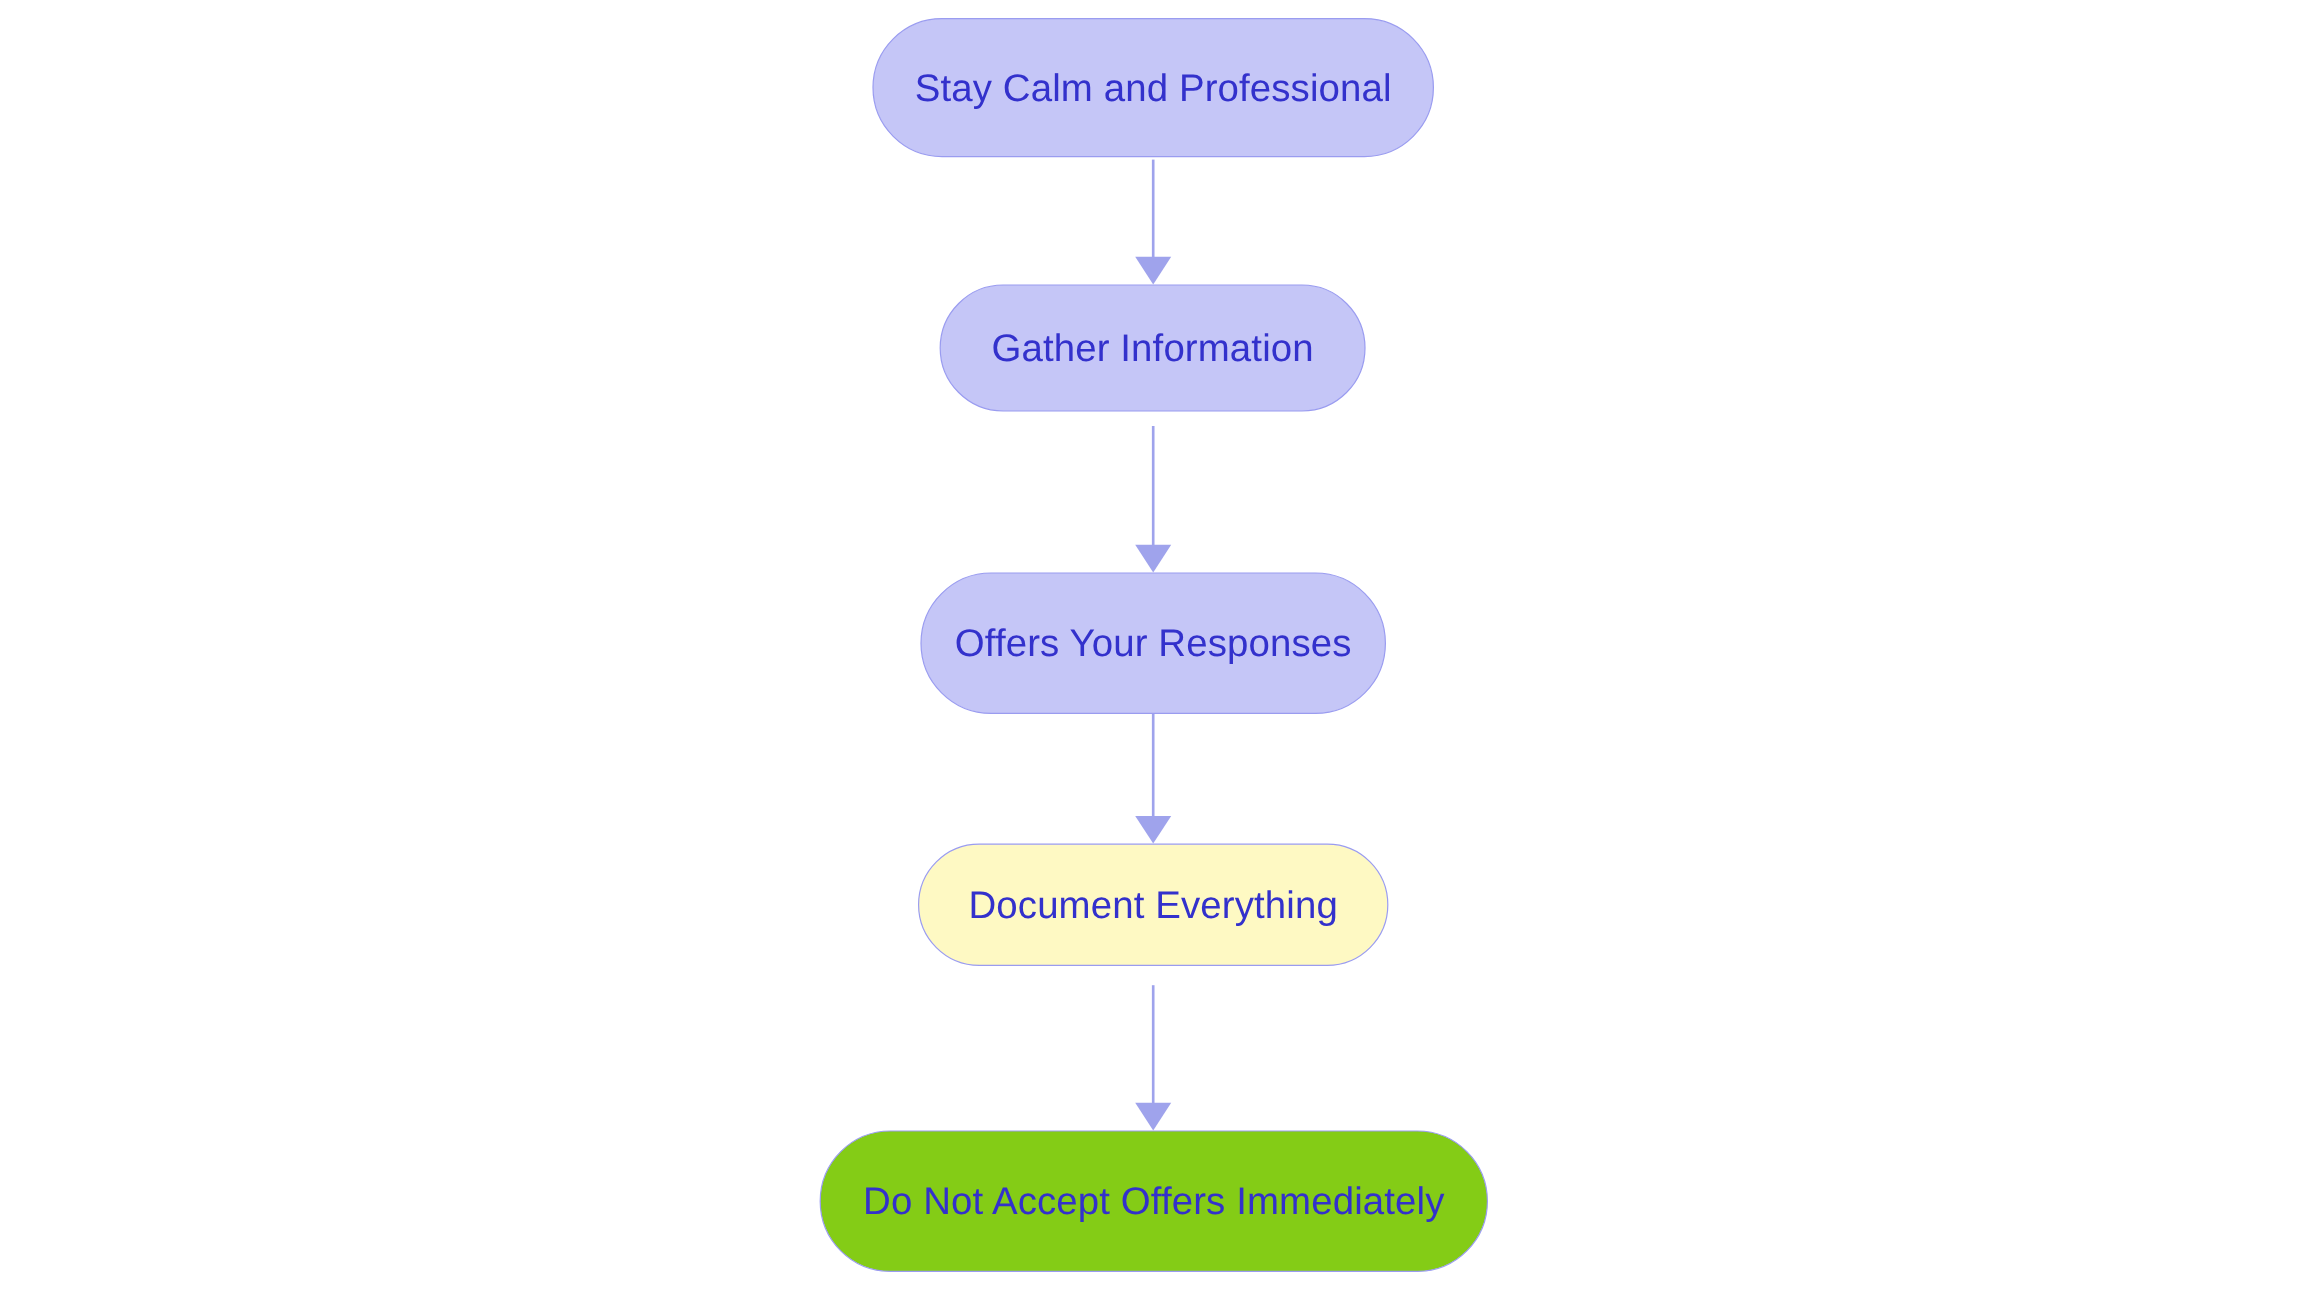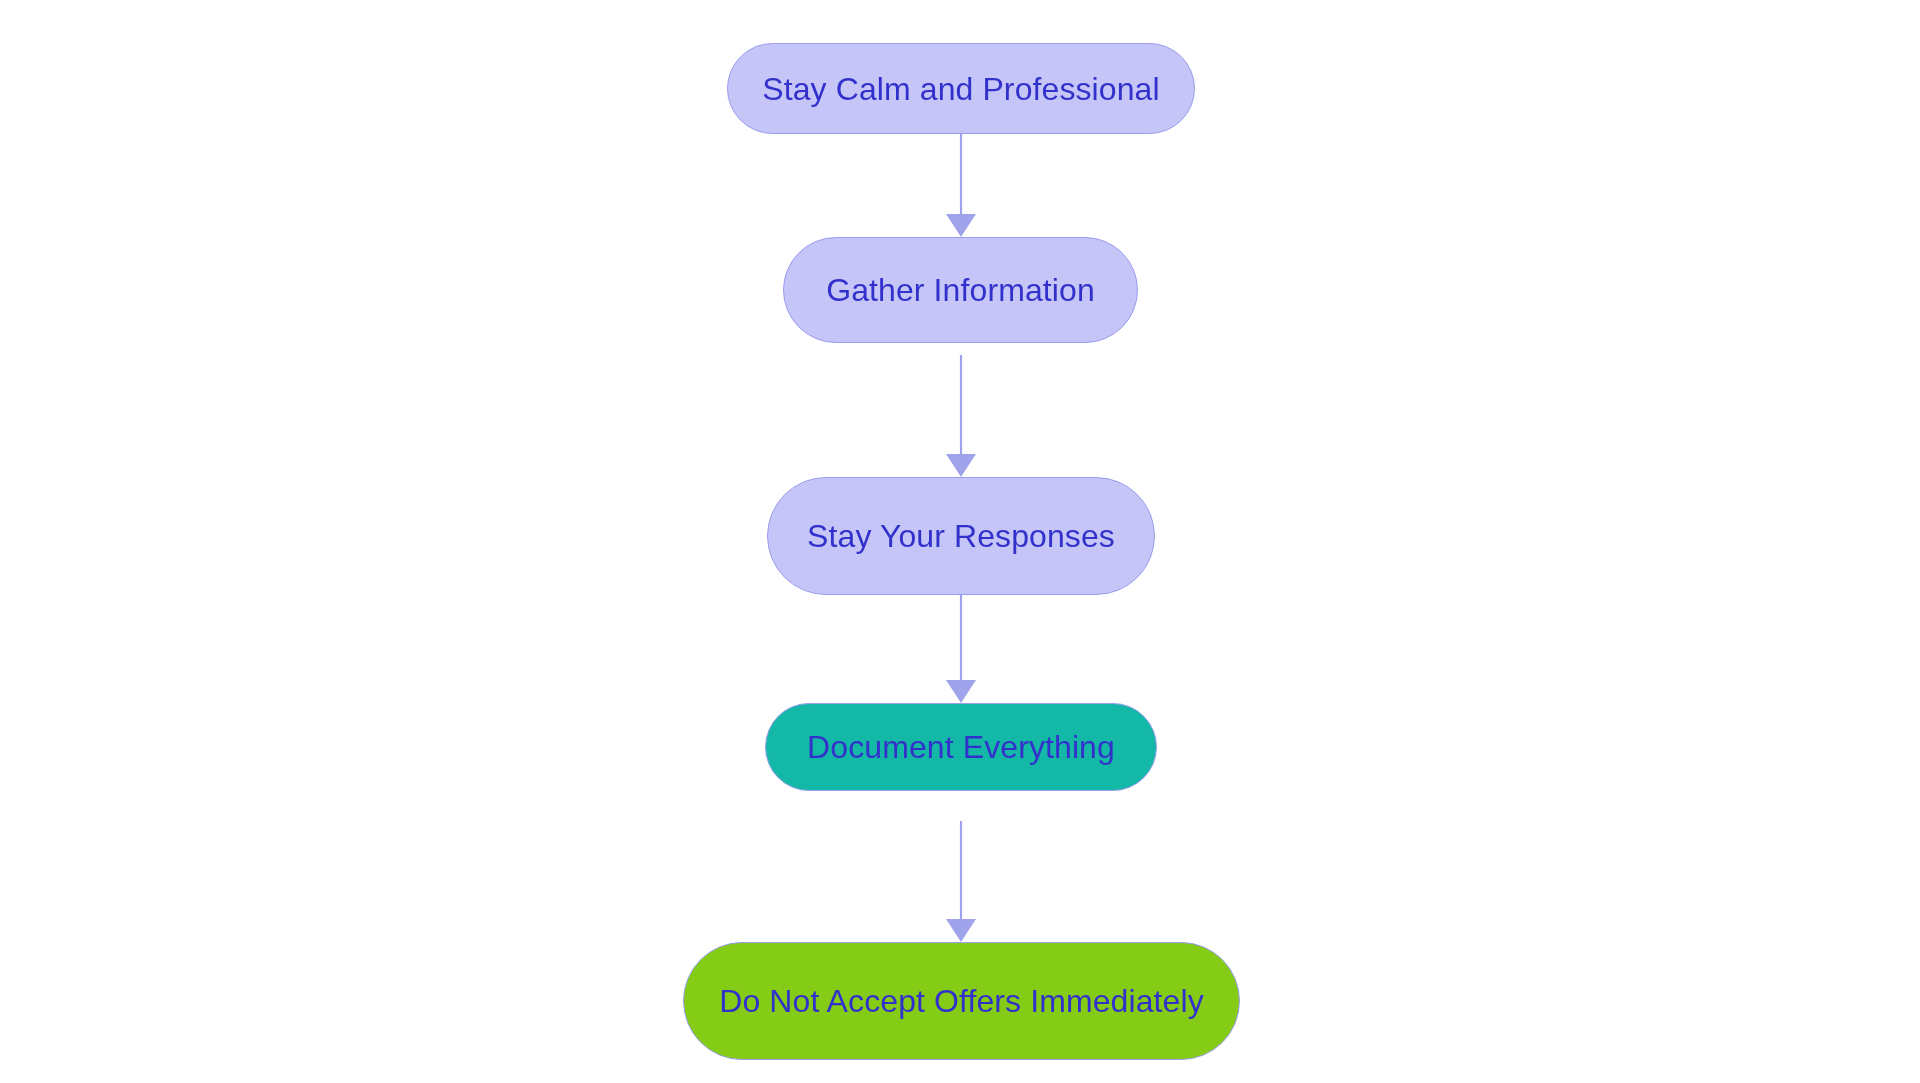--- a/index.html
+++ b/index.html
@@ -61,33 +61,33 @@
         <polygon points="946,214 976,214 961,237" fill="#9fa3ec"></polygon>
         <line x1="961" y1="355" x2="961" y2="455" stroke="#9fa3ec" stroke-width="2.2"></line>
         <polygon points="946,454 976,454 961,477" fill="#9fa3ec"></polygon>
         <line x1="961" y1="595" x2="961" y2="681" stroke="#9fa3ec" stroke-width="2.2"></line>
         <polygon points="946,680 976,680 961,703" fill="#9fa3ec"></polygon>
         <line x1="961" y1="821" x2="961" y2="920" stroke="#9fa3ec" stroke-width="2.2"></line>
         <polygon points="946,919 976,919 961,942" fill="#9fa3ec"></polygon>
       </g>
   </svg>
 
-  <div class="node-box" style="left: 727px; top: 15px; width: 468px; height: 91px; border-radius: 59px; background: rgb(197, 198, 247); border-color: rgb(154, 156, 240); color: rgb(51, 49, 204); margin-top: 28px;">
+  <div class="node-box" style="left: 727px; top: 15px; width: 468px; height: 116px; border-radius: 59px; background: rgb(197, 198, 247); border-color: rgb(154, 156, 240); color: rgb(51, 49, 204);">
     <span class="node-label">Stay Calm and Professional</span>
   </div>
 
   <div class="node-box" style="left: 783px; top: 237px; width: 355px; height: 106px; border-radius: 59px; background: rgb(197, 198, 247); border-color: rgb(154, 156, 240); color: rgb(51, 49, 204);">
     <span class="node-label">Gather Information</span>
   </div>
 
   <div class="node-box" style="left: 767px; top: 477px; width: 388px; height: 118px; border-radius: 59px; background: rgb(197, 198, 247); border-color: rgb(154, 156, 240); color: rgb(51, 49, 204);">
-    <span class="node-label">Stay Your Responses</span>
+    <span class="node-label">Offers Your Responses</span>
   </div>
 
-  <div class="node-box" style="left: 765px; top: 703px; width: 392px; height: 88px; border-radius: 59px; background: #14b8a6; border-color: rgb(154, 156, 240); color: rgb(51, 49, 204);">
+  <div class="node-box" style="left: 765px; top: 703px; width: 392px; height: 102px; border-radius: 59px; background: #fef9c3; border-color: rgb(154, 156, 240); color: rgb(51, 49, 204);">
     <span class="node-label">Document Everything</span>
   </div>
 
   <div class="node-box" style="left: 683px; top: 942px; width: 557px; height: 118px; border-radius: 59px; background: #84cc16; border-color: rgb(154, 156, 240); color: rgb(51, 49, 204);">
     <span class="node-label">Do Not Accept Offers Immediately</span>
   </div>
 
 </div>
 
 </body></html>

